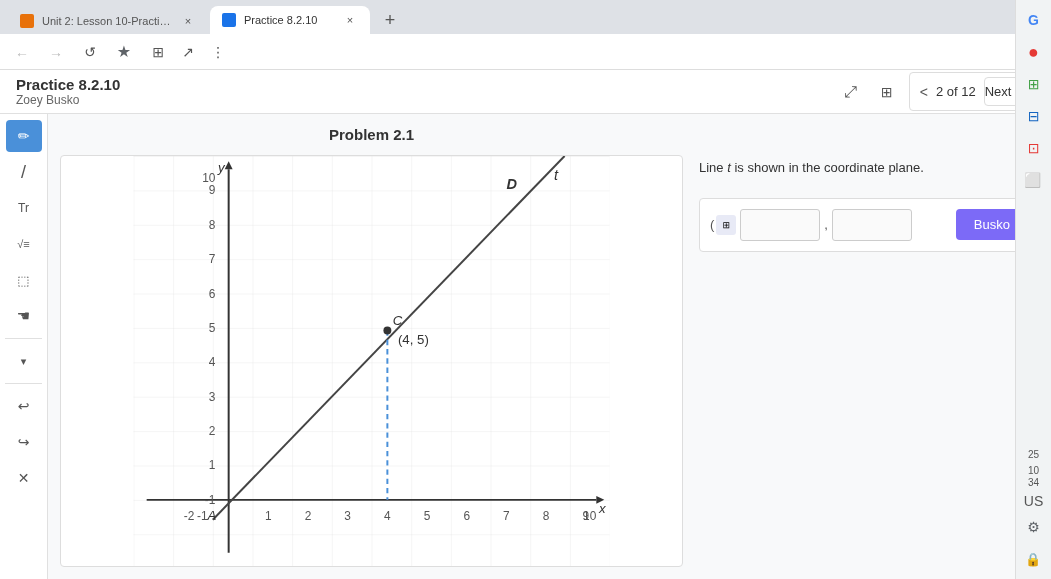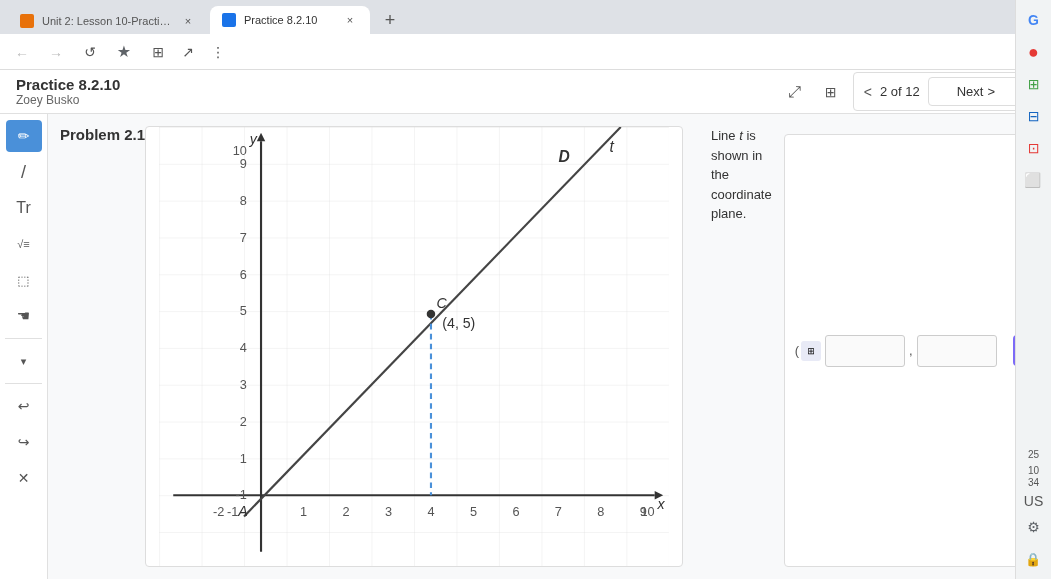--- a/index.html
+++ b/index.html
@@ -31,43 +31,43 @@
     
     .app-header { background: #fff; height: 44px; display: flex; align-items: center; padding: 0 16px; border-bottom: 1px solid #e0e0e0; flex-shrink: 0; }
     .app-title { font-size: 15px; font-weight: bold; color: #333; }
     .app-subtitle { font-size: 12px; color: #666; }
     .header-spacer { flex: 1; }
     .header-tools { display: flex; align-items: center; gap: 8px; }
     .tool-icon { width: 28px; height: 28px; display: flex; align-items: center; justify-content: center; cursor: pointer; color: #555; font-size: 16px; }
     .nav-controls { display: flex; align-items: center; gap: 8px; border: 1px solid #ddd; border-radius: 4px; padding: 4px 10px; }
     .nav-arrow { cursor: pointer; color: #555; font-size: 14px; }
     .page-indicator { font-size: 13px; color: #333; }
-    .next-btn { background: #fff; border: 1px solid #ddd; border-radius: 4px; padding: 6px 28px; font-size: 13px; cursor: pointer; display: flex; align-items: center; gap: 4px; color: #333; }
+    .next-btn { background: #fff; border: 1px solid #ddd; border-radius: 4px; padding: 6px 0; font-size: 13px; cursor: pointer; display: flex; align-items: center; gap: 4px; color: #333; }
 
     
     .main-area { flex: 1; display: flex; overflow: hidden; }
 
     
     .toolbar { background: #fff; width: 48px; display: flex; flex-direction: column; align-items: center; padding: 6px 0; gap: 4px; border-right: 1px solid #e0e0e0; flex-shrink: 0; }
     .toolbar-btn { width: 36px; height: 32px; display: flex; align-items: center; justify-content: center; border-radius: 4px; cursor: pointer; font-size: 14px; color: #555; position: relative; }
     .toolbar-btn.active { background: #4a90d9; color: #fff; }
     .toolbar-divider { width: 80%; height: 1px; background: #e0e0e0; margin: 2px 0; }
 
     
     .content-area { flex: 1; display: flex; padding: 12px; gap: 16px; overflow: hidden; }
 
     
-    .problem-panel { flex: 1; display: flex; min-width: 0; }
+    .problem-panel { flex: 1; display: flex; flex-direction: column; min-width: 0; }
     .problem-title { font-size: 15px; font-weight: bold; color: #333; margin-bottom: 12px; text-align: center; }
 
     
     .graph-container { flex: 1; background: #fff; border: 1px solid #ddd; border-radius: 4px; position: relative; overflow: hidden; min-height: 300px; }
 
     
-    .right-panel { width: 340px; display: flex; flex-direction: row; gap: 12px; flex-shrink: 0; }
+    .right-panel { width: 340px; display: flex; flex-direction: column; gap: 12px; flex-shrink: 0; }
     .problem-description { font-size: 13px; color: #333; line-height: 1.5; }
     .problem-question { font-size: 13px; color: #333; margin-top: 6px; }
     .answer-area { background: #fff; border: 1px solid #ddd; border-radius: 4px; padding: 10px; display: flex; align-items: center; gap: 8px; margin-top: 8px; }
     .answer-input-box { flex: 1; height: 32px; border: 1px solid #ccc; border-radius: 3px; background: #fafafa; display: flex; align-items: center; padding: 0 8px; }
     .answer-comma { font-size: 13px; color: #555; }
     .submit-btn { background: #7c6af7; color: #fff; border: none; border-radius: 4px; padding: 8px 18px; font-size: 13px; cursor: pointer; }
 
     
     .graph-svg { width: 100%; height: 100%; }
     .rs-icon { width: 28px; height: 28px; display: flex; align-items: center; justify-content: center; cursor: pointer; border-radius: 4px; font-size: 16px; }
@@ -124,21 +124,21 @@
           </button>
         </div>
       </div>
     </div>
 
     <div class="main-area">
 
       <div class="toolbar">
         <div class="toolbar-btn active">✏</div>
         <div class="toolbar-btn" style="font-size:18px;font-weight:300;">/</div>
-        <div class="toolbar-btn" style="font-size:16px;text-align:right;">Tr</div>
+        <div class="toolbar-btn" style="font-size:12px;text-align:right;">Tr</div>
         <div class="toolbar-btn" style="font-size:11px;">√≡</div>
         <div class="toolbar-btn" style="font-size:13px;">⬚</div>
         <div class="toolbar-btn" style="font-size:15px;">☚</div>
         <div class="toolbar-divider"></div>
         <div class="toolbar-btn" style="font-size:11px;">▾</div>
         <div class="toolbar-divider"></div>
         <div class="toolbar-btn" style="font-size:14px;">↩</div>
         <div class="toolbar-btn" style="font-size:14px;">↪</div>
         <div class="toolbar-btn" style="font-size:14px;">✕</div>
       </div>

